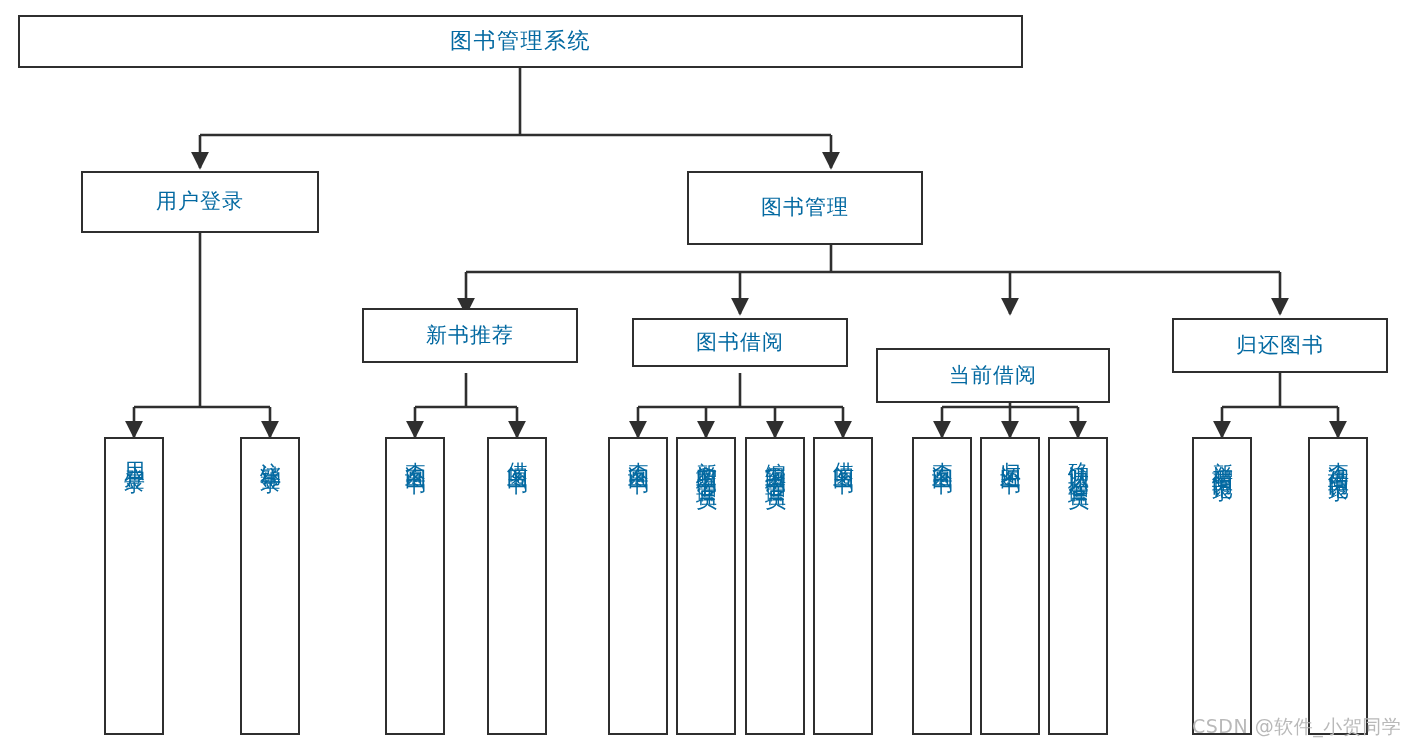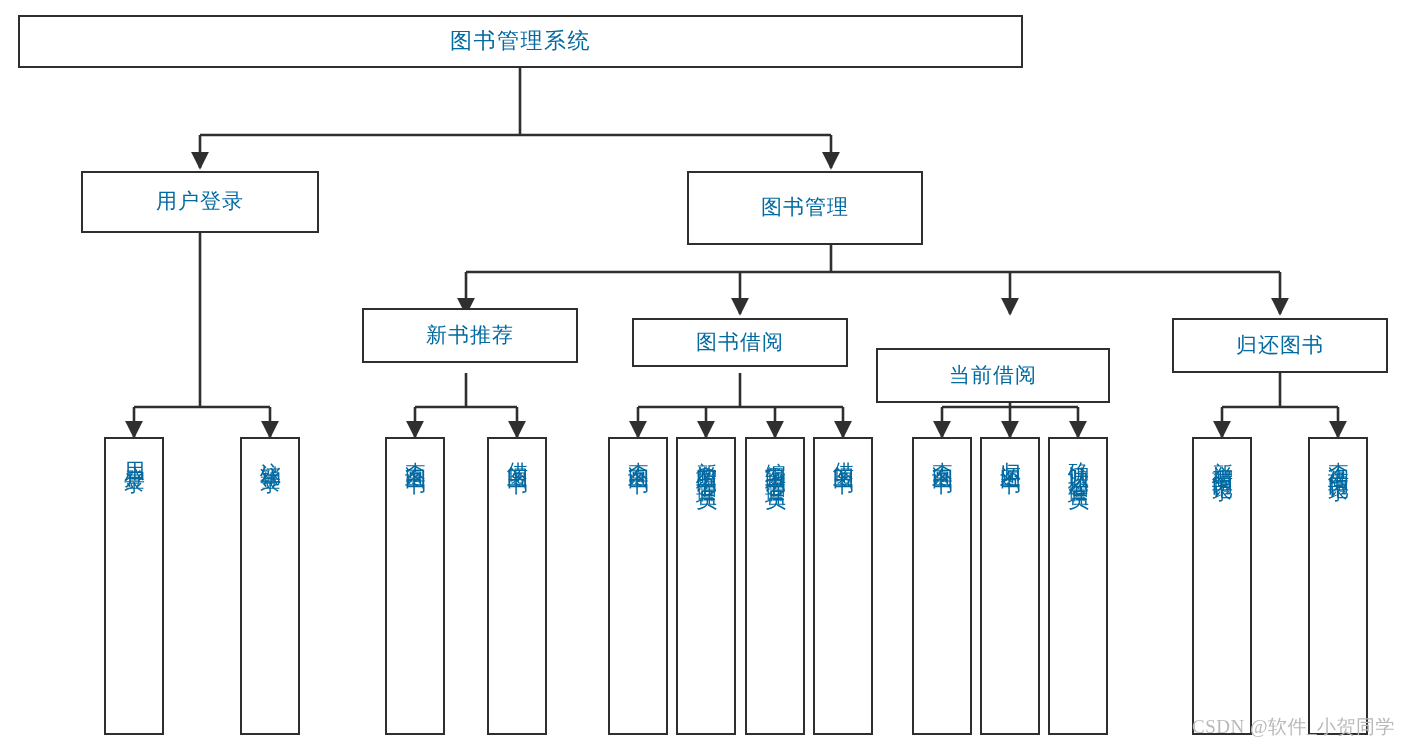--- a/index.html
+++ b/index.html
@@ -191,15 +191,15 @@
     <span class="lbl">确认归还（管理员）</span>
   </div>
 
   <div class="node vert" style="left:1192px; top:437px; width:60px; height:298px;">
     <span class="lbl">新增借阅记录</span>
   </div>
   <div class="node vert" style="left:1308px; top:437px; width:60px; height:298px;">
     <span class="lbl">查询借阅记录</span>
   </div>
 
-  <div class="watermark" style="left:1192px; top:714px;font-family:Liberation Serif, serif;">CSDN @软件_小贺同学</div>
+  <div class="watermark" style="left:1192px; top:714px;">CSDN @软件_小贺同学</div>
 
 </div>
 
 </body></html>

